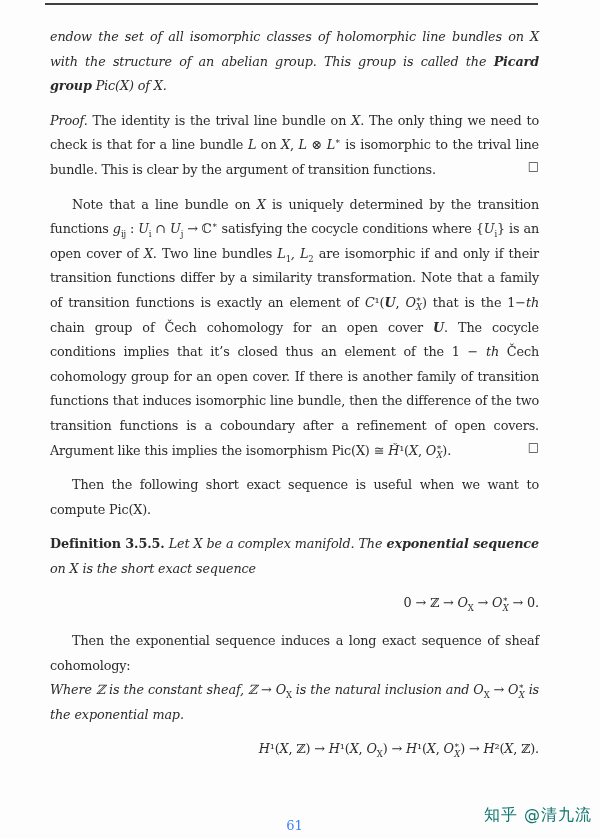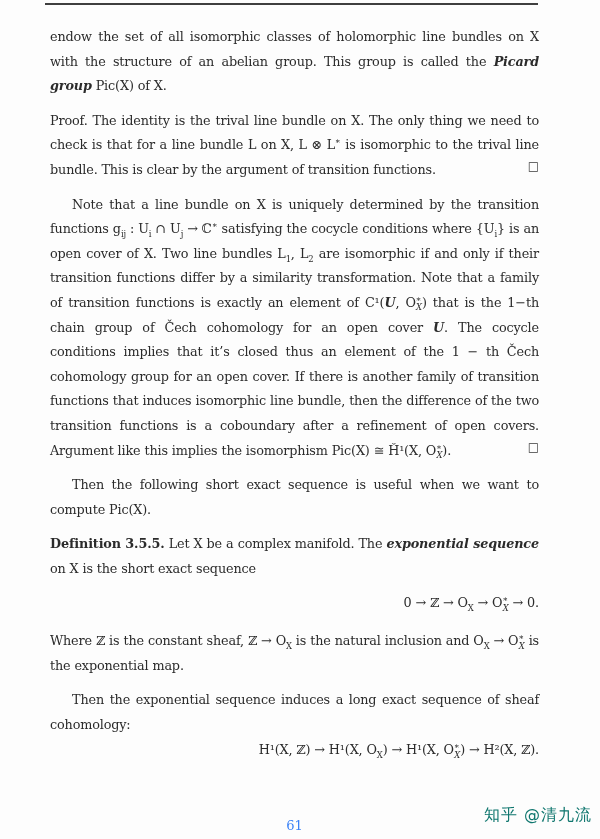--- a/index.html
+++ b/index.html
@@ -20,21 +20,21 @@
     font-size:12.8px;line-height:24.6px;letter-spacing:-0.15px;
     text-align:justify;
   }
   .p{margin:0 0 10px 0;position:relative;}
   .noskip{margin-bottom:0;}
   .indent{text-indent:22px;}
   .formula{text-align:right;text-indent:0;}
   .f1{margin:3px 0 13px 0;}
   .f2{margin:1px 0 0 0;}
   .rm{font-style:normal;}
-  .it,.itm{}
+  .it,.itm{font-style:italic;}
   .bf{font-weight:700;}
   .bfit{font-weight:700;font-style:italic;}
   .frak{font-weight:700;font-style:italic;}
   .sup{font-style:italic;font-size:66%;vertical-align:super;line-height:0;}
   .sub{font-size:66%;vertical-align:sub;line-height:0;}
   .subx{font-style:italic;font-size:66%;vertical-align:sub;line-height:0;margin-left:-0.62em;}
   .qed{position:absolute;right:0;bottom:4px;font-size:12px;font-style:normal;color:#3a3a3a;}
   .pagenum{
     position:absolute;left:50px;bottom:6px;width:489px;text-align:center;
     font-size:13px;color:#3b82f6;
@@ -59,23 +59,23 @@
 
 
     <p class="p indent"><span class="rm">Note that a line bundle on </span><span class="itm">X</span><span class="rm"> is uniquely determined by the transition functions </span><span class="itm">g</span><span class="sub">ij</span><span class="rm"> : </span><span class="itm">U</span><span class="sub">i</span><span class="rm"> ∩ </span><span class="itm">U</span><span class="sub">j</span><span class="rm"> → ℂ</span><span class="sup">∗</span><span class="rm"> satisfying the cocycle conditions where {</span><span class="itm">U</span><span class="sub">i</span><span class="rm">} is an open cover of </span><span class="itm">X</span><span class="rm">. Two line bundles </span><span class="itm">L</span><span class="sub">1</span><span class="itm">, L</span><span class="sub">2</span><span class="rm"> are isomorphic if and only if their transition functions differ by a similarity transformation. Note that a family of transition functions is exactly an element of </span><span class="itm">C</span><span class="rm">¹(</span><span class="frak">U</span><span class="rm">, </span><span class="itm">O</span><span class="sup">∗</span><span class="subx">X</span><span class="rm">) that is the 1−</span><span class="itm">th</span><span class="rm"> chain group of Čech cohomology for an open cover </span><span class="frak">U</span><span class="rm">. The cocycle conditions implies that it’s closed thus an element of the 1 − </span><span class="itm">th</span><span class="rm"> Čech cohomology group for an open cover. If there is another family of transition functions that induces isomorphic line bundle, then the difference of the two transition functions is a coboundary after a refinement of open covers. Argument like this implies the isomorphism Pic(X) ≅ </span><span class="itm">Ȟ</span><span class="rm">¹(</span><span class="itm">X</span><span class="rm">, </span><span class="itm">O</span><span class="sup">∗</span><span class="subx">X</span><span class="rm">).</span><span class="qed">□</span></p>
 
     <p class="p indent"><span class="rm">Then the following short exact sequence is useful when we want to compute Pic(X).</span></p>
 
     <p class="p"><span class="bf">Definition 3.5.5.</span><span class="it"> Let </span><span class="itm">X</span><span class="it"> be a complex manifold. The </span><span class="bfit">exponential sequence</span><span class="it"> on </span><span class="itm">X</span><span class="it"> is the short exact sequence</span></p>
 
     <p class="p formula f1"><span class="rm">0 → ℤ → </span><span class="itm">O</span><span class="sub">X</span><span class="rm"> → </span><span class="itm">O</span><span class="sup">∗</span><span class="subx">X</span><span class="rm"> → 0.</span></p>
 
+    <p class="p indent noskip"><span class="rm">Then the exponential sequence induces a long exact sequence of sheaf cohomology:</span></p>
+
     <p class="p"><span class="it">Where ℤ is the constant sheaf, ℤ → </span><span class="itm">O</span><span class="sub">X</span><span class="it"> is the natural inclusion and </span><span class="itm">O</span><span class="sub">X</span><span class="it"> → </span><span class="itm">O</span><span class="sup">∗</span><span class="subx">X</span><span class="it"> is the exponential map.</span></p>
-
-    <p class="p indent noskip"><span class="rm">Then the exponential sequence induces a long exact sequence of sheaf cohomology:</span></p>
 
     <p class="p formula f2"><span class="itm">H</span><span class="rm">¹(</span><span class="itm">X</span><span class="rm">, ℤ) → </span><span class="itm">H</span><span class="rm">¹(</span><span class="itm">X</span><span class="rm">, </span><span class="itm">O</span><span class="sub">X</span><span class="rm">) → </span><span class="itm">H</span><span class="rm">¹(</span><span class="itm">X</span><span class="rm">, </span><span class="itm">O</span><span class="sup">∗</span><span class="subx">X</span><span class="rm">) → </span><span class="itm">H</span><span class="rm">²(</span><span class="itm">X</span><span class="rm">, ℤ).</span></p>
   </div>
 
   <div class="pagenum">61</div>
 
   <div class="watermark">知乎 @清九流</div>
 </div>
 
 </body></html>

